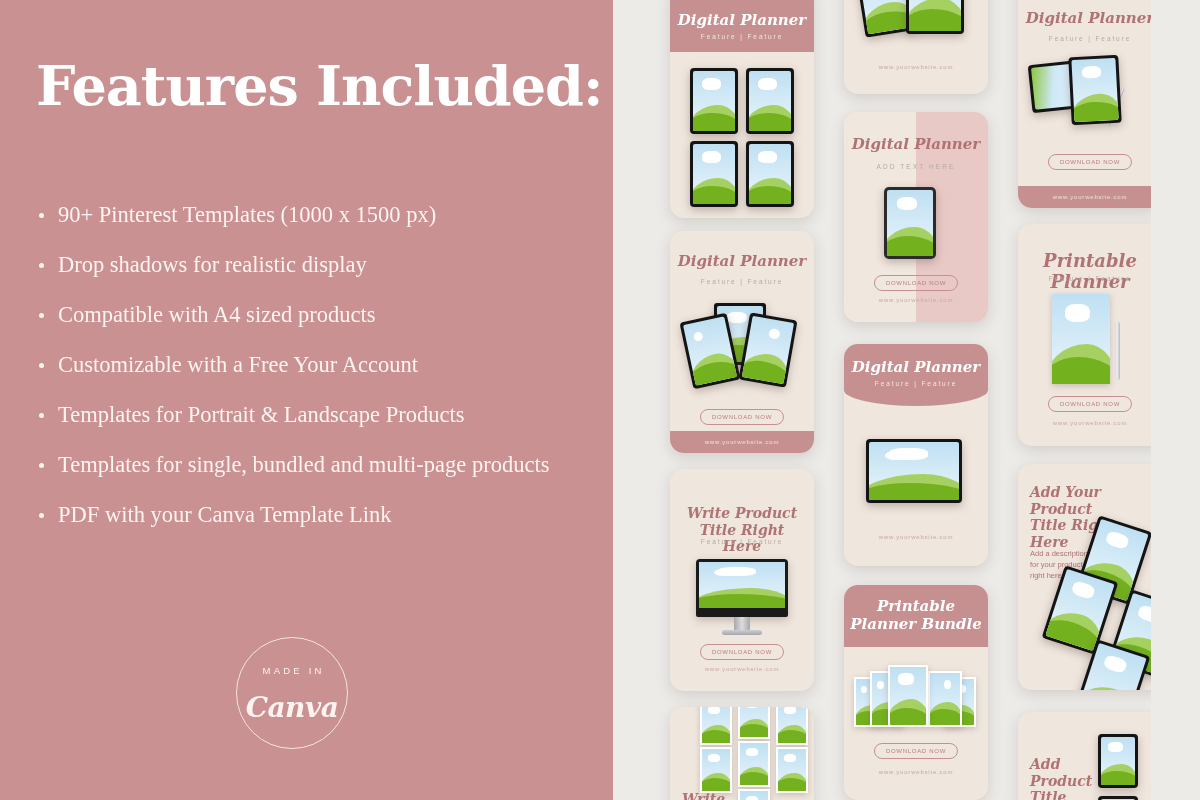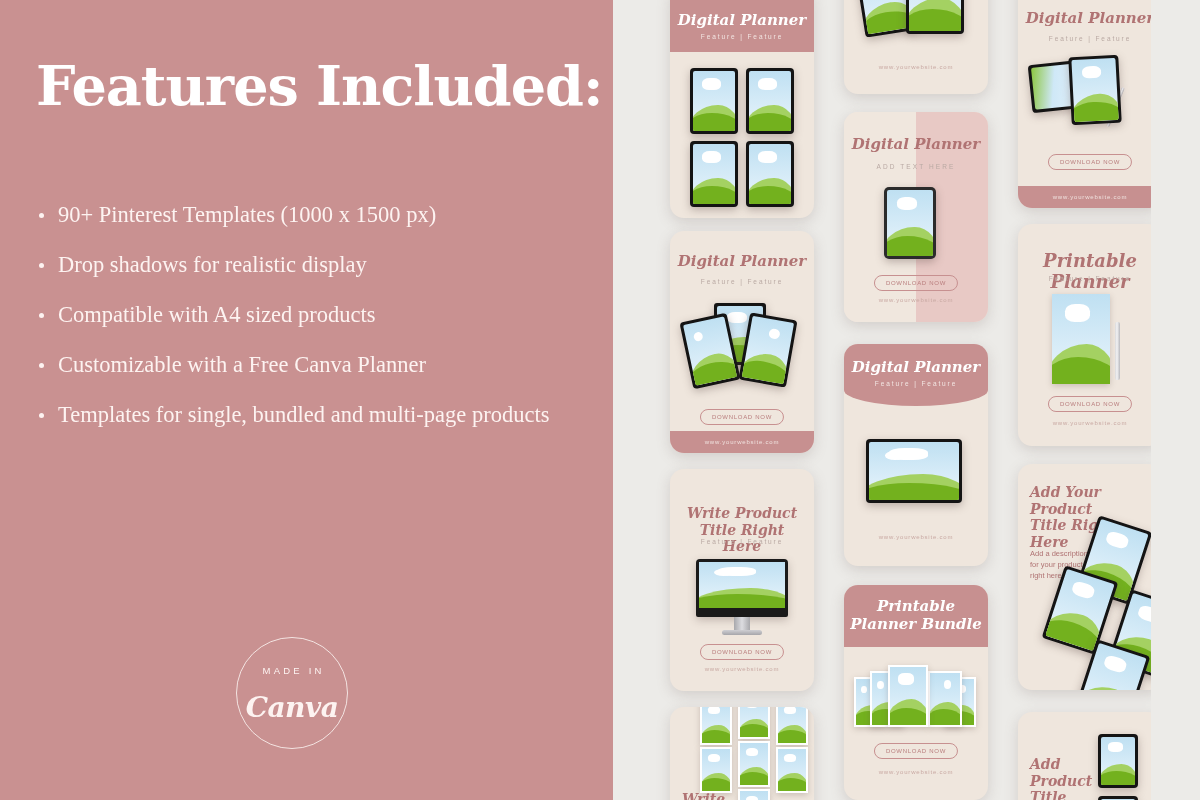--- a/index.html
+++ b/index.html
@@ -235,22 +235,24 @@
 <div class="page">
 
   <div class="left-panel">
 
     <div class="features-title">Features Included:</div>
 
     <ul class="features-list">
       <li>90+ Pinterest Templates  (1000 x 1500 px)</li>
       <li>Drop shadows for realistic display</li>
       <li>Compatible with A4 sized products</li>
-      <li>Customizable with a Free Canva Planner</li>
+      <li>Customizable with a Free Your Account</li>
+      <li>Templates for Portrait &amp; Landscape Products</li>
       <li class="wrap">Templates for single, bundled and multi-page products</li>
+      <li>PDF with your Canva Template Link</li>
     </ul>
 
     <div class="canva-badge">
       <div class="canva-made">MADE IN</div>
       <div class="canva-word">Canva</div>
     </div>
   </div>
 
   <div class="right-panel">
 

